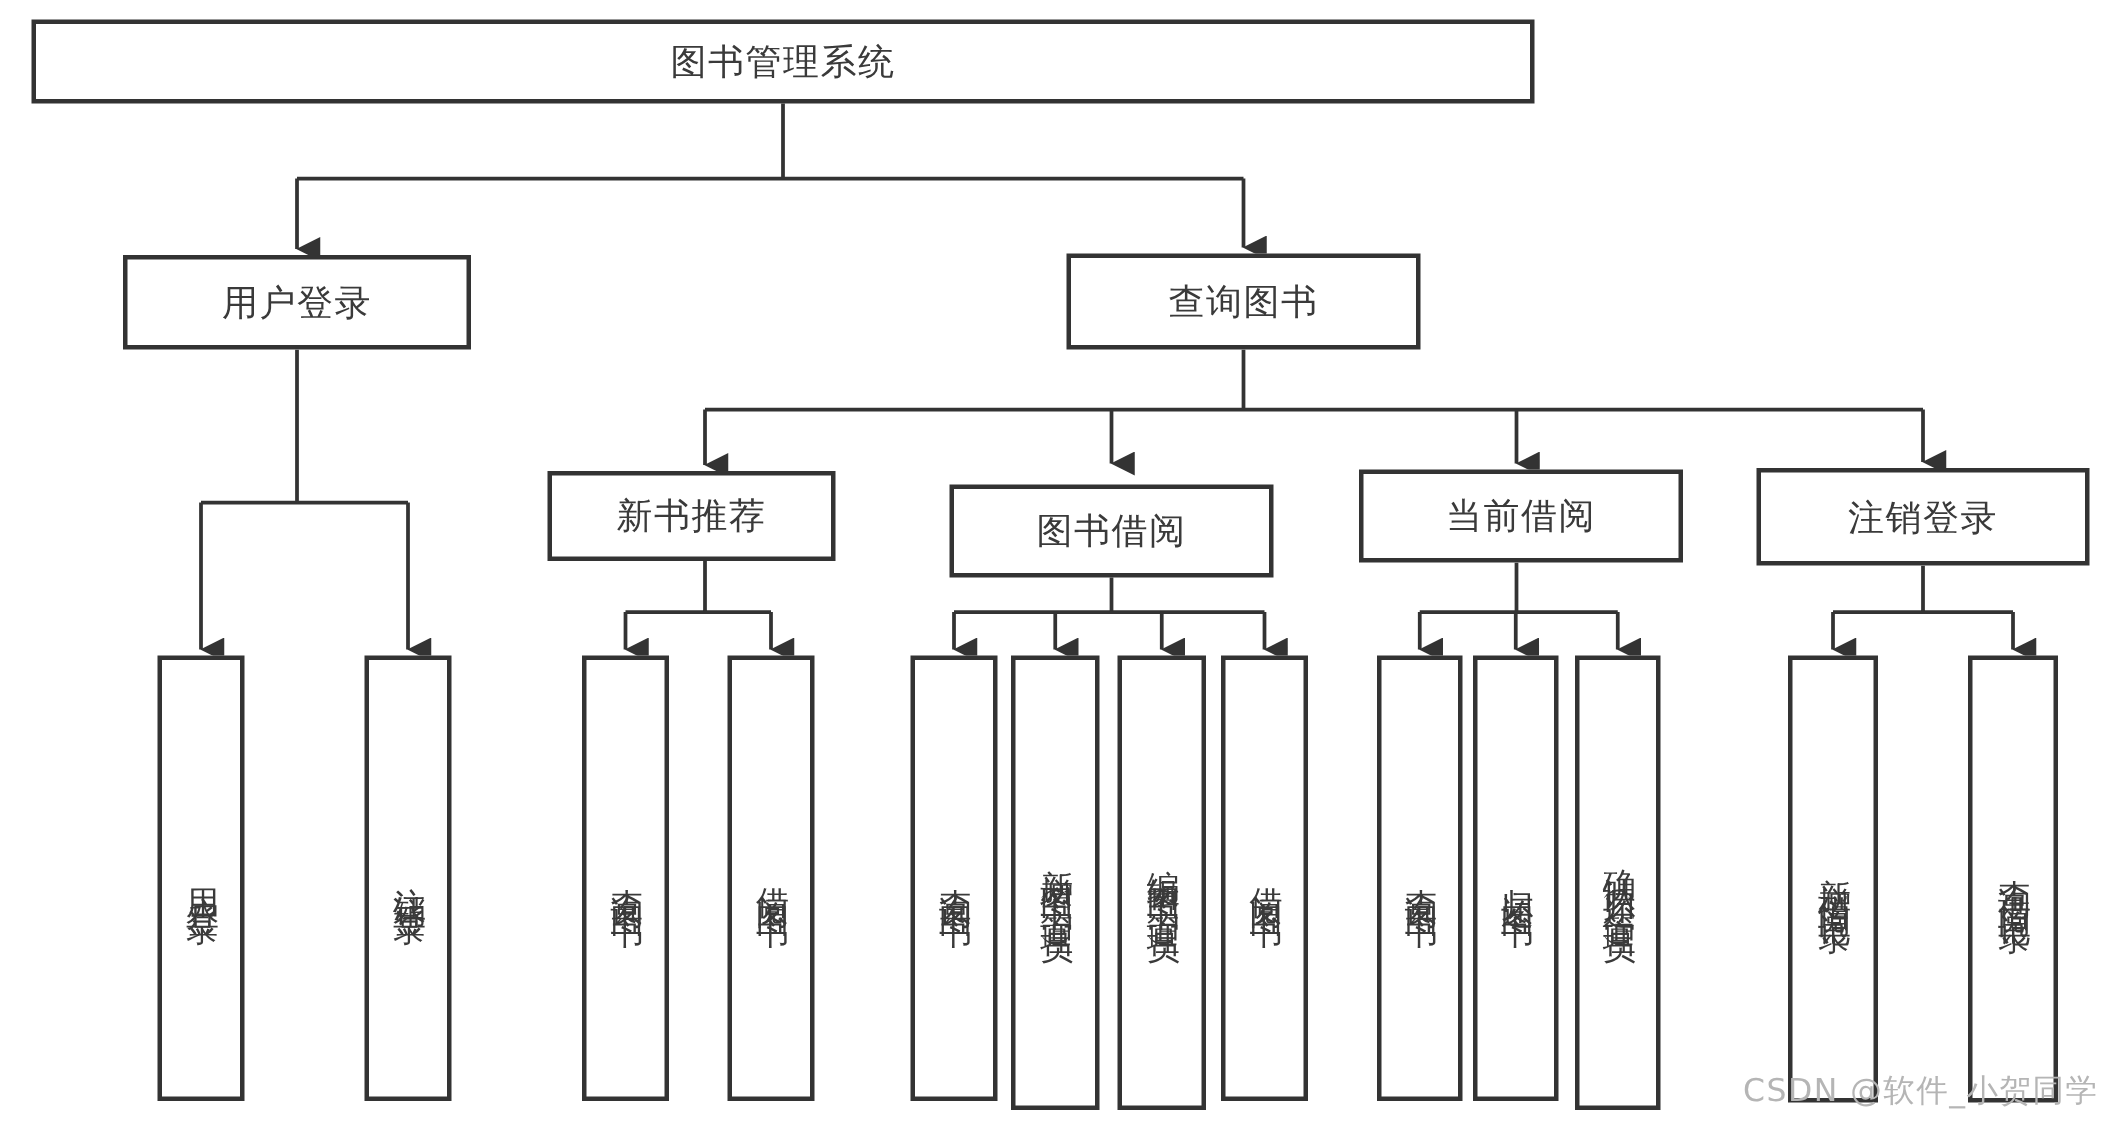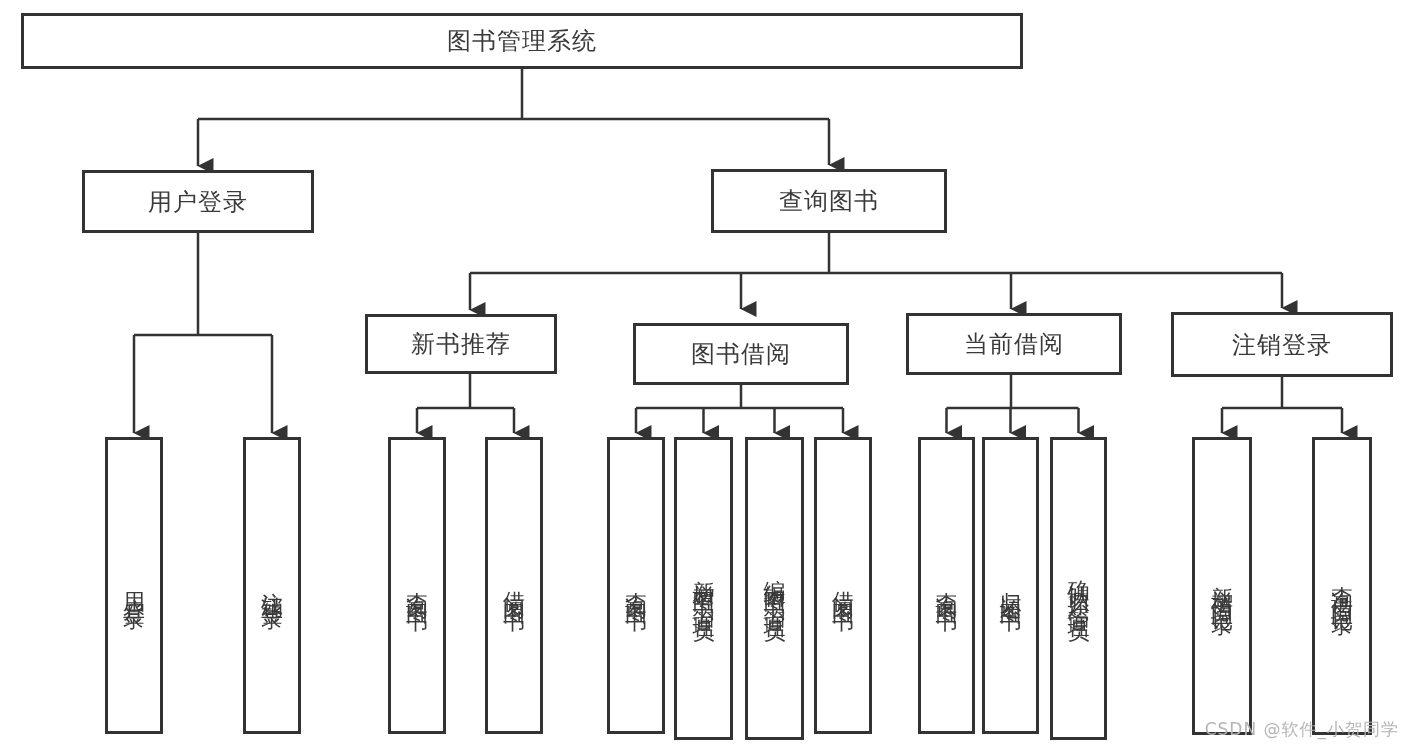--- a/index.html
+++ b/index.html
@@ -34,21 +34,21 @@
   .node.v span {
     writing-mode: vertical-rl;
     font-size: 22px;
     letter-spacing: 6px;
     line-height: 1;
   }
   #watermark {
     position: absolute;
     right: 6px;
     bottom: 6px;
-    font-size: 17px;
+    font-size: 21px;
     color: #b5b5b5;
     letter-spacing: 1px;
     white-space: nowrap;
     z-index: 5;
   }
 </style>
 </head>
 <body>
 
 <div id="canvas">

